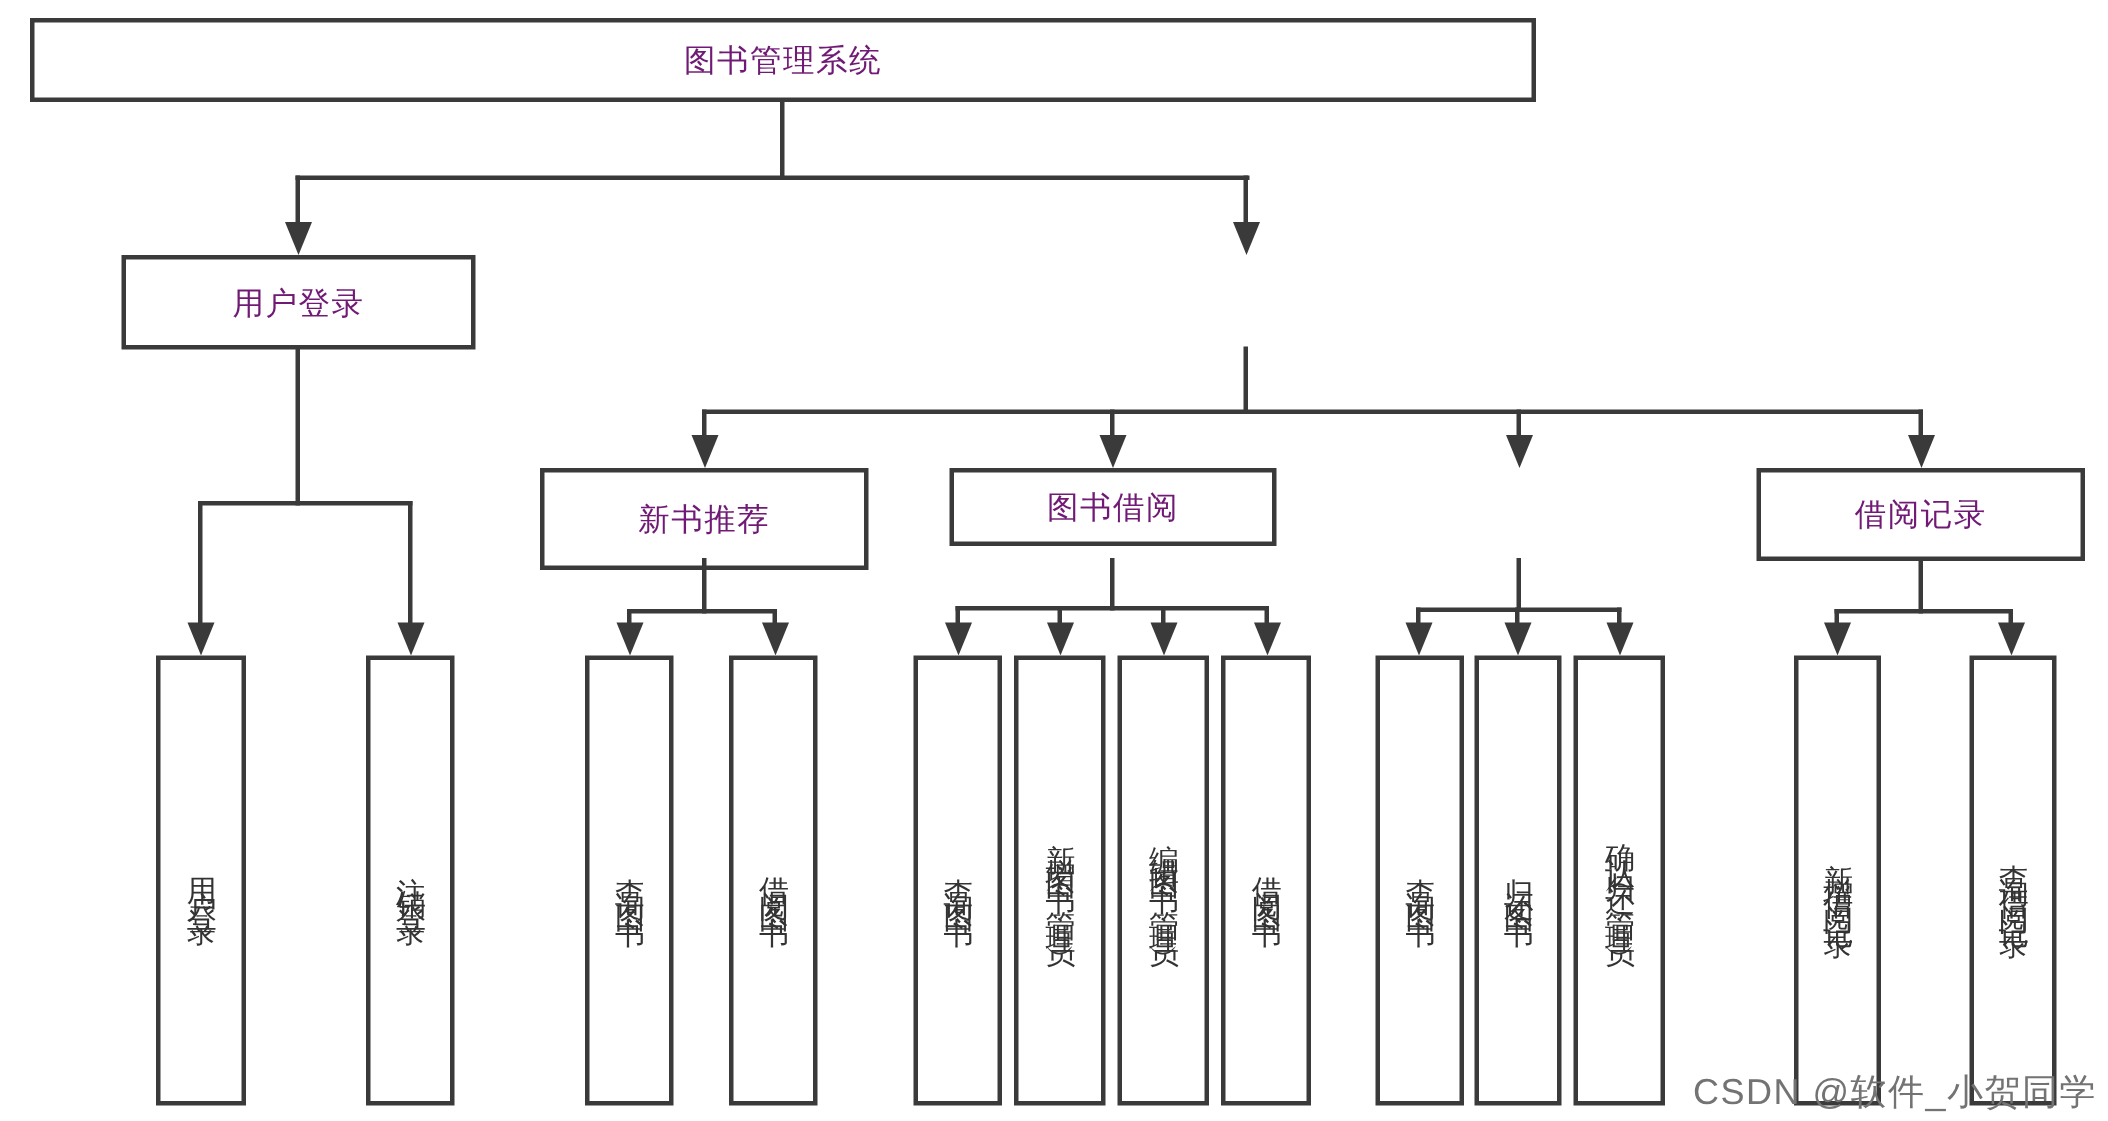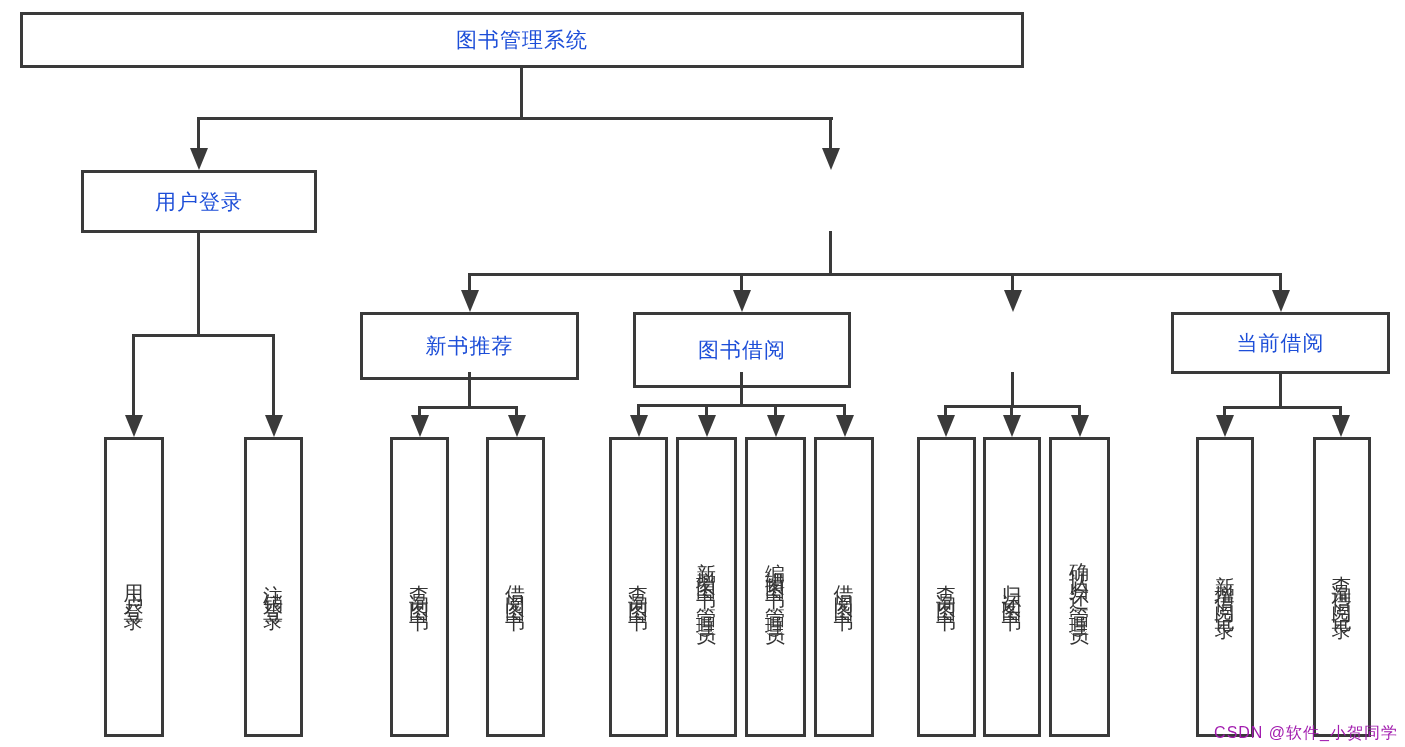--- a/index.html
+++ b/index.html
@@ -4,37 +4,37 @@
 <style>
   html,body{margin:0;padding:0;background:#ffffff;}
   .canvas{
     position:relative;width:1405px;height:747px;background:#ffffff;overflow:hidden;
     font-family:"Liberation Sans", sans-serif;
   }
   .hbox{
     position:absolute;box-sizing:border-box;background:#ffffff;
     border:3px solid #3a3a3a;display:flex;align-items:center;justify-content:center;
   }
-  .hbox span{font-size:21px;color:#1d4ed8;letter-spacing:1px;white-space:nowrap;}
+  .hbox span{font-size:21px;color:#701a75;letter-spacing:1px;white-space:nowrap;}
   .vbox{
     position:absolute;top:437px;height:300px;box-sizing:border-box;background:#ffffff;
     border:3px solid #3a3a3a;display:flex;align-items:center;justify-content:center;
   }
   .vbox span{
     writing-mode:vertical-rl;text-orientation:mixed;font-size:20px;color:#333333;
     letter-spacing:9px;line-height:1;white-space:nowrap;
   }
   .line{position:absolute;background:#3a3a3a;}
   .arrow{
     position:absolute;width:0;height:0;
     border-left:9px solid transparent;border-right:9px solid transparent;
     border-top:22px solid #3a3a3a;
   }
   .watermark{
-    position:absolute;right:7px;bottom:3px;font-size:16px;color:#a21caf;
+    position:absolute;right:7px;bottom:3px;font-size:24px;color:#737373;
     letter-spacing:1px;z-index:5;white-space:nowrap;
   }
 </style>
 </head>
 <body>
 
 <div class="canvas">
 
   <div class="hbox" style="left:20px;top:12px;width:1004px;height:56px">
     <span>图书管理系统</span>
@@ -65,25 +65,25 @@
   <div class="line" style="left:740px;top:273px;width:3px;height:19px"></div>
   <div class="arrow" style="left:733px;top:290px"></div>
   <div class="line" style="left:1011px;top:273px;width:3px;height:19px"></div>
   <div class="arrow" style="left:1004px;top:290px"></div>
   <div class="line" style="left:1279px;top:273px;width:3px;height:19px"></div>
   <div class="arrow" style="left:1272px;top:290px"></div>
 
   <div class="hbox" style="left:360px;top:312px;width:219px;height:68px">
     <span>新书推荐</span>
   </div>
-  <div class="hbox" style="left:633px;top:312px;width:218px;height:76px">
+  <div class="hbox" style="left:633px;top:312px;width:218px;height:52px">
     <span>图书借阅</span>
   </div>
   <div class="hbox" style="left:1171px;top:312px;width:219px;height:62px">
-    <span>当前借阅</span>
+    <span>借阅记录</span>
   </div>
 
   <div class="line" style="left:468px;top:372px;width:3px;height:37px"></div>
   <div class="line" style="left:418px;top:406px;width:100px;height:3px"></div>
   <div class="line" style="left:418px;top:406px;width:3px;height:11px"></div>
   <div class="arrow" style="left:411px;top:415px"></div>
   <div class="line" style="left:515px;top:406px;width:3px;height:11px"></div>
   <div class="arrow" style="left:508px;top:415px"></div>
 
   <div class="line" style="left:740px;top:372px;width:3px;height:35px"></div>

